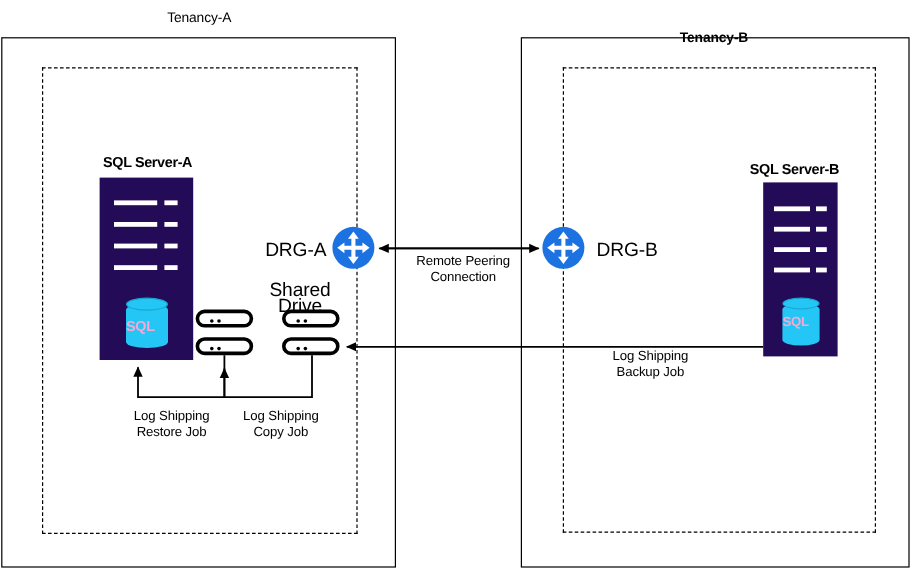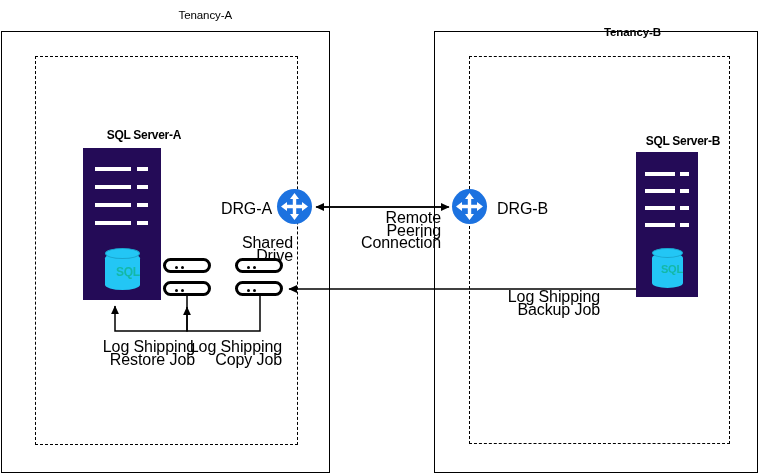--- a/index.html
+++ b/index.html
@@ -29,27 +29,27 @@
     border: 1.4px dashed #000000;
     background: transparent;
     box-sizing: border-box;
   }
 
   
   .lbl {
     color: #000000;
     font-size: 11.5px;
     line-height: 13px;
-    text-align: right;
+    text-align: center;
     white-space: pre-line;
     letter-spacing: -0.1px;
   }
   .lbl-title { font-size: 11.5px; }
   .lbl-node  { font-size: 16px; }
-  .lbl-small { font-size: 16px; line-height: 12.5px; }
+  .lbl-small { font-size: 11px; line-height: 12.5px; }
   .lbl-bold-ish { font-size: 12px; letter-spacing: -0.3px; }
 
   
   .sqlserver {
     background: #240B57;
   }
   .srv-row {
     position: absolute;
     height: 4px;
     background: #ffffff;
@@ -66,25 +66,25 @@
   }
   .sql-cyl-top {
     position: absolute;
     background: #23C6F5;
     border: 1.5px solid #1AA5CE;
     border-radius: 50%;
     box-sizing: border-box;
   }
   .sql-text {
     position: absolute;
-    color: #14b8a6;
+    color: #f9a8d4;
     font-weight: bold;
     font-size: 12px;
     font-family: "Liberation Sans", sans-serif;
-    text-align: right;
+    text-align: left;
     width: 100%;
     letter-spacing: -0.2px;
   }
 
   
   .drg {
     border-radius: 50%;
     background: #1C72E0;
   }
 

